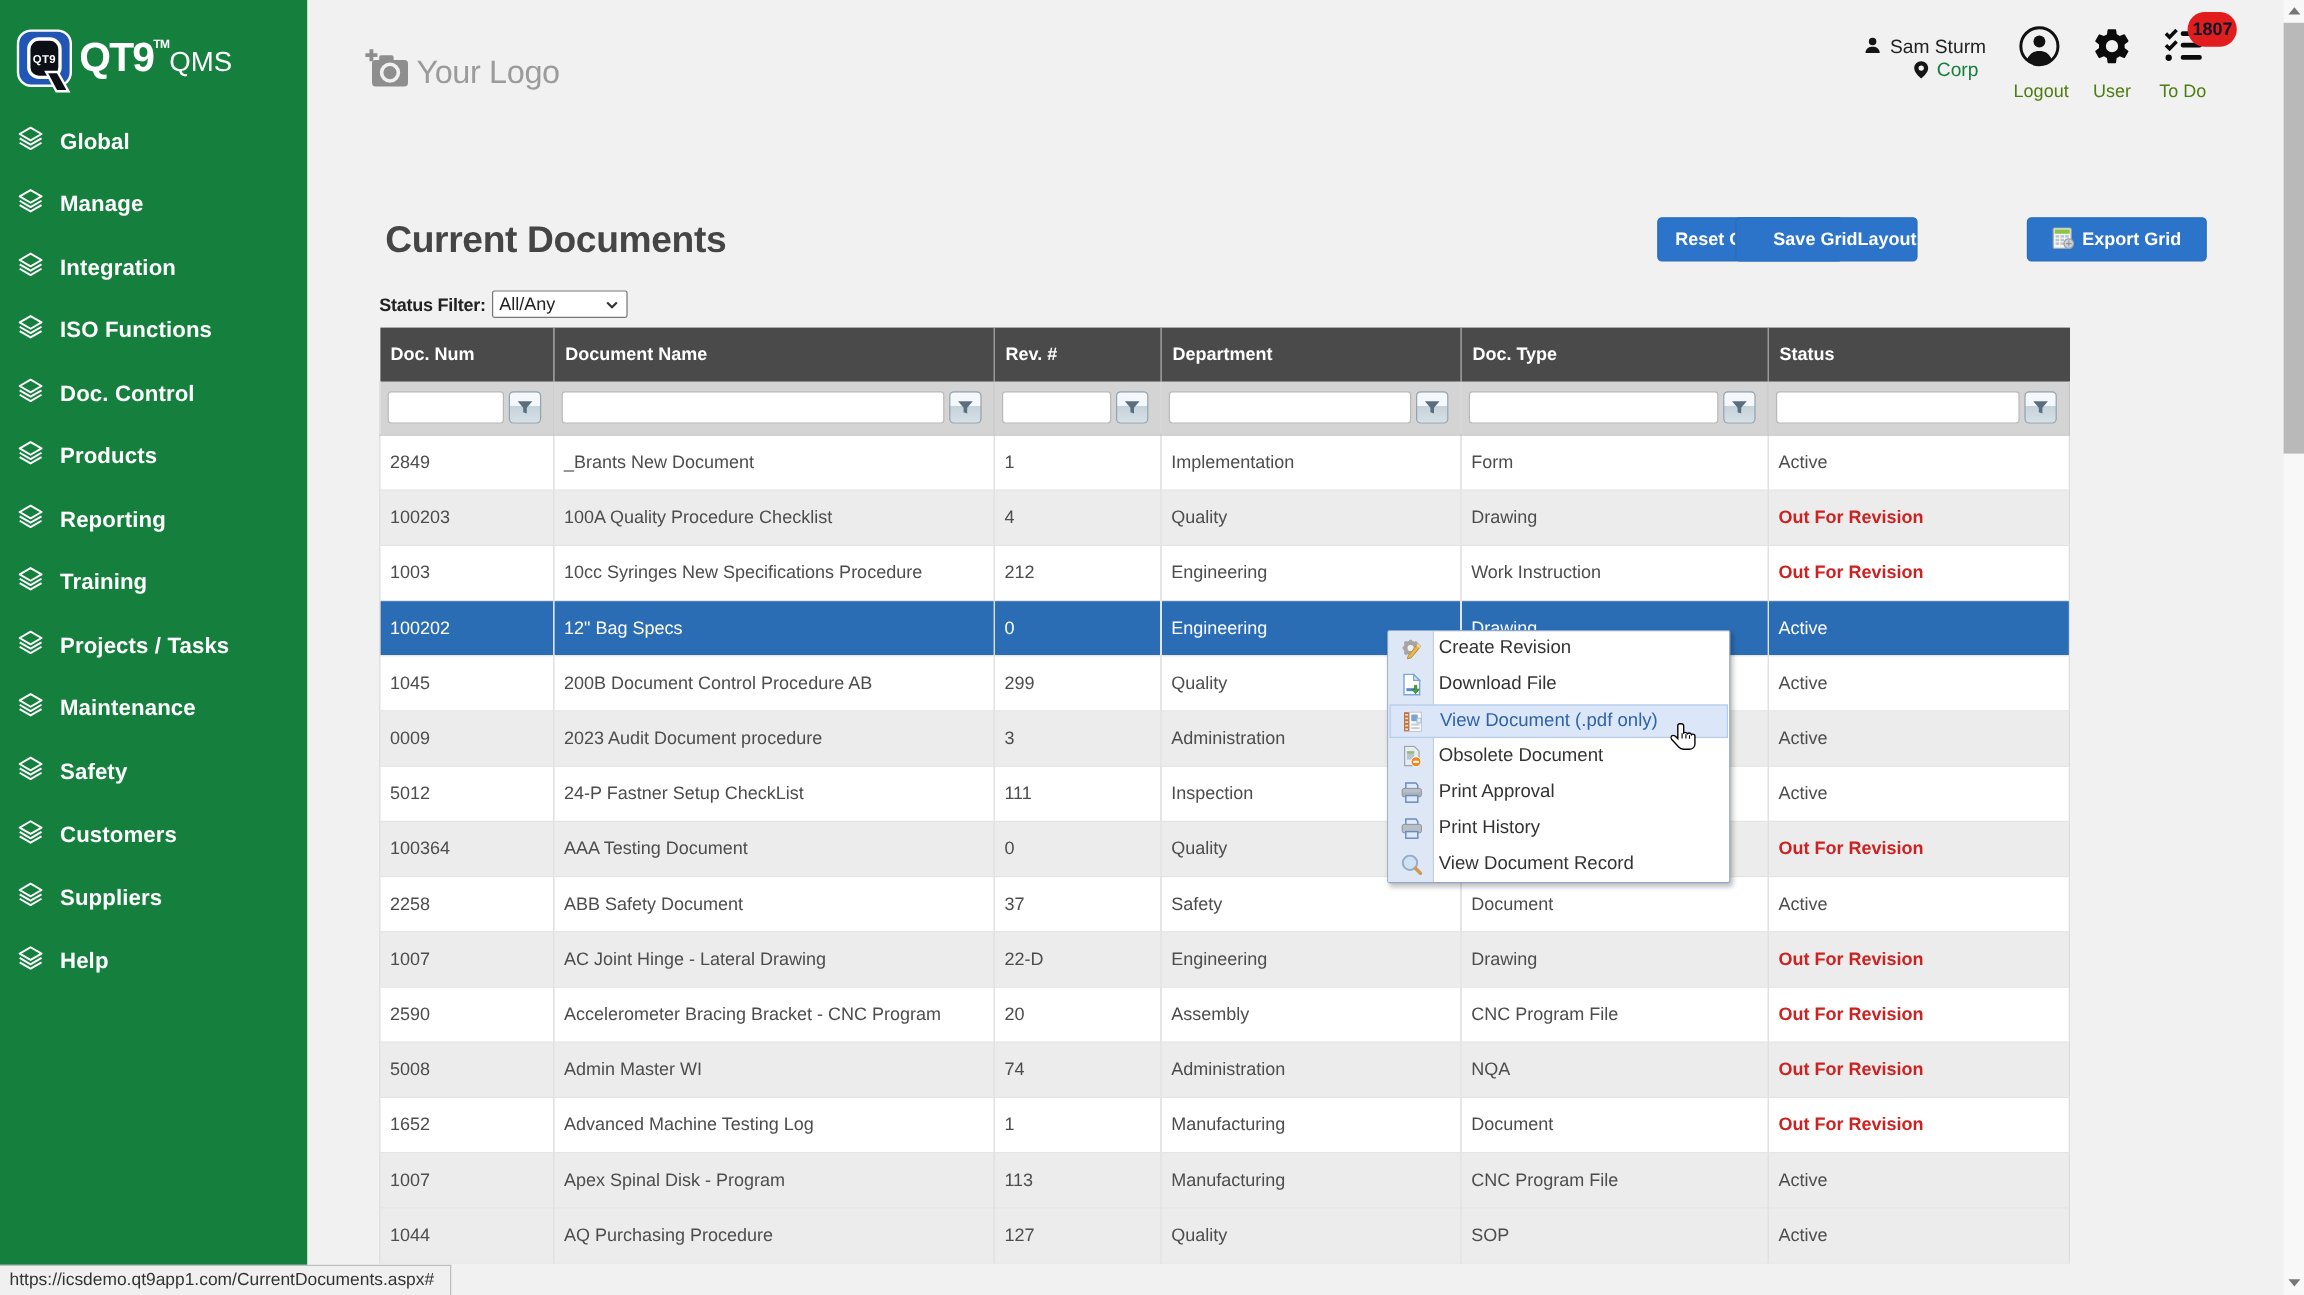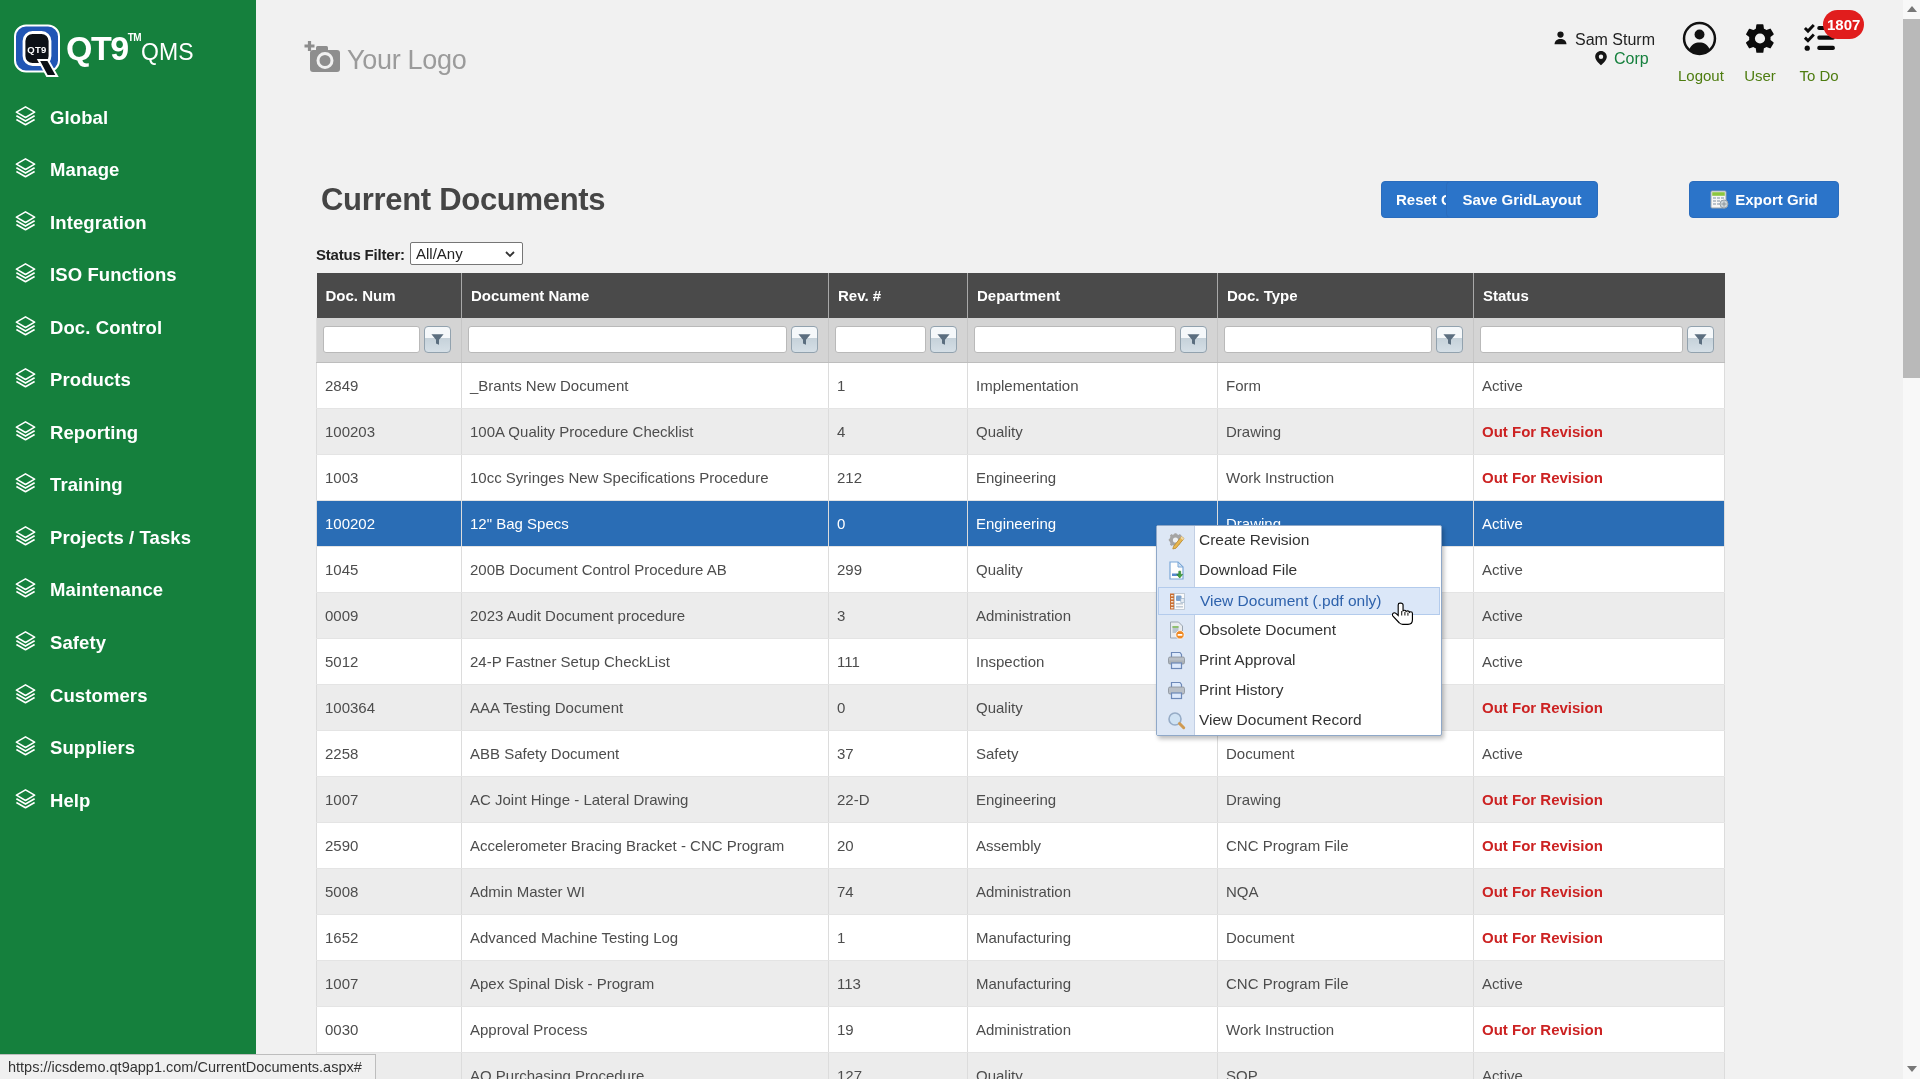--- a/index.html
+++ b/index.html
@@ -7,21 +7,21 @@
 #sidebar { position:absolute; left:0; top:0; width:256px; height:1079px; background:#15803d; z-index:5; }
 #logo { position:absolute; left:13px; top:24px; }
 #logotext { position:absolute; left:66px; top:29px; color:#fff; white-space:nowrap; }
 .navitem { position:absolute; left:0; width:256px; height:52px; color:#fff; }
 .navitem .nico { position:absolute; left:14px; top:50%; transform:translateY(-50%); }
 .navitem .nlabel { position:absolute; left:50px; top:50%; transform:translateY(-50%); font-size:18.5px; font-weight:bold; letter-spacing:0.1px; white-space:nowrap; }
 #yourlogo { position:absolute; left:303px; top:39px; color:#9b9b9b; white-space:nowrap; }
 #yourlogo .yl-text { position:absolute; left:44px; top:6px; font-size:27px; letter-spacing:-0.3px; color:#9b9b9b; }
 .hicon { position:absolute; text-align:center; color:#111; }
 .hicon .hlabel { font-size:15px; font-weight:normal; color:#4d7c0f; margin-top:7px; white-space:nowrap; }
-#badge { position:absolute; left:1823px; top:10px; background:#e11d1d; color:#ffffff; font-weight:bold; font-size:15px; line-height:19px; border-radius:15px; padding:5px 4px; z-index:6; }
+#badge { position:absolute; left:1823px; top:10px; background:#e11d1d; color:#0f172a; font-weight:bold; font-size:15px; line-height:19px; border-radius:15px; padding:5px 4px; z-index:6; }
 h1 { position:absolute; left:321px; top:182px; font-size:31px; color:#454545; font-weight:bold; letter-spacing:-0.3px; white-space:nowrap; }
 .bluebtn { position:absolute; top:181px; height:37px; background:#2b74c9; border:1px solid #2a6cbd; border-radius:4px; color:#fff; font-weight:bold; font-size:15px; text-align:center; line-height:35px; font-family:"Liberation Sans",sans-serif; }
 #sfl { position:absolute; left:316px; top:246px; font-size:15px; font-weight:bold; color:#222; letter-spacing:-0.2px; }
 #sfsel { position:absolute; left:410px; top:242px; width:113px; height:23px; background:#fff; border:1px solid #767676; border-radius:2px; font-size:15px; color:#222; line-height:21px; padding-left:5px; }
 #sfsel .chev { position:absolute; right:6px; top:4px; }
 #grid { position:absolute; left:316px; top:273px; width:1408px; border-collapse:collapse; table-layout:fixed; font-size:15px; }
 #grid col.c1{width:145px;} #grid col.c2{width:367px;} #grid col.c3{width:139px;} #grid col.c4{width:250px;} #grid col.c5{width:256px;} #grid col.c6{width:251px;}
 #grid th { background:#4a4a4a; color:#fff; font-weight:bold; height:45px; text-align:left; padding-left:9px; font-size:15px; border-right:1px solid #a8a8a8; }
 #grid th:last-child { border-right:none; }
 #grid td { height:46px; padding-left:8px; color:#4d4d4d; border-right:1px solid #dcdcdc; border-bottom:1px solid #e4e4e4; background:#fff; overflow:hidden; white-space:nowrap; }
@@ -53,21 +53,21 @@
   <svg width="40" height="36" viewBox="0 0 40 36">
     <path d="M1.5 7h10M6.5 2v10" stroke="#8e8e8e" stroke-width="3.2"></path>
     <rect x="13" y="7" width="12" height="7" rx="1.5" fill="#8e8e8e"></rect>
     <rect x="7" y="11" width="30" height="22" rx="3" fill="#8e8e8e"></rect>
     <circle cx="22" cy="21.5" r="7" fill="#8e8e8e" stroke="#f1f1f1" stroke-width="3"></circle>
   </svg>
   <span class="yl-text">Your Logo</span>
 </div>
 <h1>Current Documents</h1>
 <div class="bluebtn" style="left:1360px; width:155px;margin-left:21px;">Reset GridLayout</div>
-<div class="bluebtn" style="left:1446px; width:152px;">Save GridLayout</div>
+<div class="bluebtn" style="left:1446px; width:152px;text-align:right;">Save GridLayout</div>
 <div class="bluebtn" style="left:1689px; width:150px;"><svg style="vertical-align:-4px; margin-right:6px;" width="19" height="19" viewBox="0 0 19 19">
       <rect x="1" y="1" width="15" height="17" rx="1" fill="#f6f6f6" stroke="#9aa5ad"></rect>
       <rect x="2.2" y="2.2" width="12.6" height="3.6" fill="#8cc63f"></rect>
       <g fill="#b9c3cc">
         <rect x="3" y="7" width="3" height="2"></rect>
         <rect x="7" y="7" width="3" height="2"></rect>
         <rect x="11" y="7" width="3" height="2"></rect>
         <rect x="3" y="10" width="3" height="2"></rect>
         <rect x="7" y="10" width="3" height="2"></rect>
         <rect x="11" y="10" width="3" height="2"></rect>
@@ -391,28 +391,20 @@
         <td><span class="red">Out For Revision</span></td>
       </tr>
 <tr class="alt">
         <td>1007</td>
         <td>Apex Spinal Disk - Program</td>
         <td>113</td>
         <td>Manufacturing</td>
         <td>CNC Program File</td>
         <td>Active</td>
       </tr>
-<tr>
-        <td>0030</td>
-        <td>Approval Process</td>
-        <td>19</td>
-        <td>Administration</td>
-        <td>Work Instruction</td>
-        <td><span class="red">Out For Revision</span></td>
-      </tr>
 <tr class="alt">
         <td>1044</td>
         <td>AQ Purchasing Procedure</td>
         <td>127</td>
         <td>Quality</td>
         <td>SOP</td>
         <td>Active</td>
       </tr>
 </tbody>
   </table>

